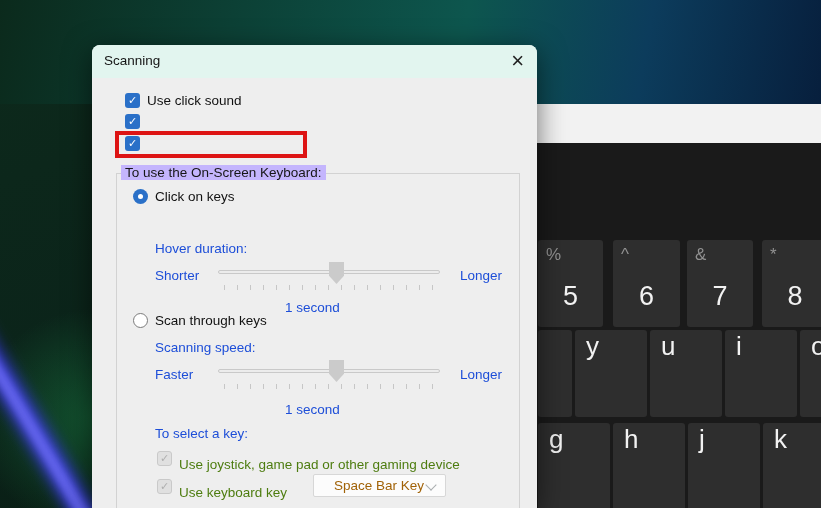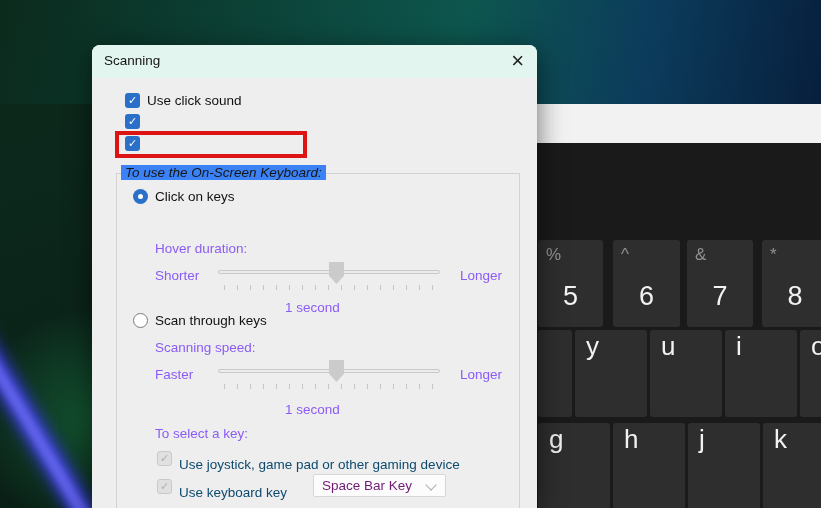--- a/index.html
+++ b/index.html
@@ -40,36 +40,36 @@
   .cb .mark{color:#fff;font-size:11px;line-height:11px;}
   .cb.disabled{background:#e0e0e0;border:1px solid #c9c9c9;width:13px;height:13px;}
   .cb.disabled .mark{color:#aeaeae;}
   .radio{width:15px;height:15px;border-radius:50%;background:#fff;border:1px solid #7b7b7b;
     box-sizing:border-box;flex:0 0 auto;position:relative;}
   .radio.sel{background:#2a70c8;border:none;}
   .radio.sel::after{content:"";position:absolute;left:5px;top:5px;width:5px;height:5px;
     border-radius:50%;background:#fff;}
   .group{position:absolute;left:24px;top:128px;width:404px;height:360px;
     border:1px solid #d2d2d2;box-sizing:border-box;}
-  .legend{position:absolute;left:29px;top:120px;background:#3b82f6;padding:0 4px;
-    font-size:13.5px;color:#161616;white-space:nowrap;font-style:italic;}
-  .gray{color:#8b5cf6;}
-  .gray2{color:#0c4a6e;margin-top:12px;}
+  .legend{position:absolute;left:29px;top:120px;background:#c4b5fd;padding:0 4px;
+    font-size:13.5px;color:#161616;white-space:nowrap;}
+  .gray{color:#1d4ed8;}
+  .gray2{color:#4d7c0f;margin-top:12px;}
   .slabel{position:absolute;white-space:nowrap;font-size:13.5px;}
   .track{position:absolute;height:4px;background:#ececec;border:1px solid #c9c9c9;
     border-radius:2px;box-sizing:border-box;width:222px;left:126px;}
   .thumb{position:absolute;width:15px;height:22px;background:#cbcbcb;
     clip-path:polygon(0 0,100% 0,100% 62%,50% 100%,0 62%);}
   .ticks{position:absolute;left:132px;width:212px;height:5px;
     background:repeating-linear-gradient(to right,#c6c6c6 0 1px,transparent 1px 13px);}
   .valcenter{position:absolute;left:193px;width:100px;}
   .dropdown{position:absolute;left:221px;top:429px;width:133px;height:23px;background:#fcfcfc;
     border:1px solid #d7d7d7;border-radius:2px;box-sizing:border-box;display:flex;
     align-items:center;}
-  .dropdown .ddtext{margin-left:8px;font-size:13.5px;color:#701a75;white-space:nowrap;}
+  .dropdown .ddtext{margin-left:20px;font-size:13.5px;color:#a16207;white-space:nowrap;}
   .chev{position:absolute;right:10px;top:6px;width:7px;height:7px;border:solid #a9adaf;
     border-width:0 1.5px 1.5px 0;transform:rotate(45deg);}
   .redrect{position:absolute;left:23px;top:86px;width:192px;height:27px;
     border:4px solid #dd1414;box-sizing:border-box;z-index:5;}
 </style>
 </head>
 <body>
 
 <div class="stage">
 

